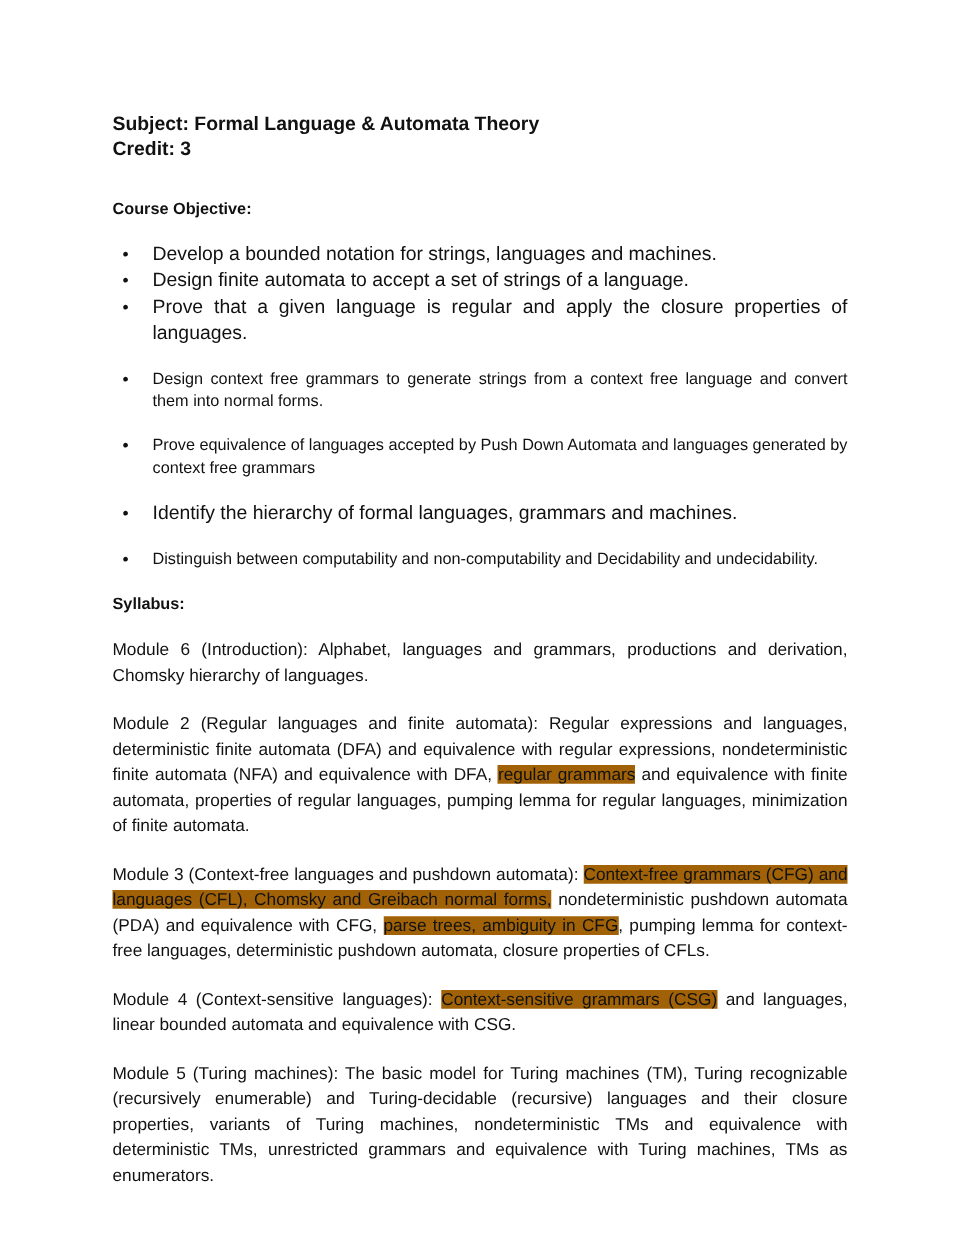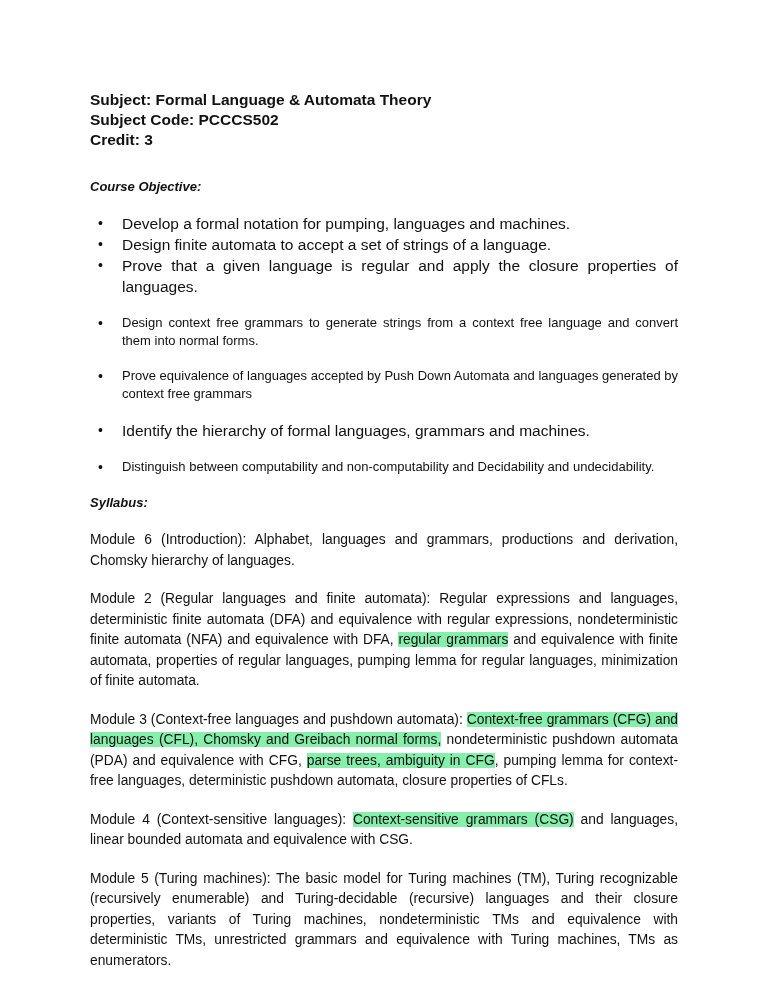--- a/index.html
+++ b/index.html
@@ -1,40 +1,39 @@
 <!DOCTYPE html>
 <html><head>
 <meta charset="utf-8">
 <style>
   html, body { margin: 0; padding: 0; background: #ffffff; }
   body { width: 768px; height: 994px; position: relative; overflow: hidden;
          font-family: "Liberation Sans", "DejaVu Sans", sans-serif; color: #111; }
   .page { position: absolute; left: 90px; top: 90px; width: 588px; }
   .hdr { font-weight: bold; font-size: 15.5px; line-height: 20px; margin: 0; }
-  .sec-title { font-weight: bold; font-size: 13px; margin: 19px 0 0 0; line-height: 18px; font-style: italic; }
+  .sec-title { font-weight: bold; font-size: 13px; margin: 19px 0 0 0; line-height: 18px; }
   ul.obj { list-style: none; margin: 17px 0 0 0; padding: 0; }
   ul.obj li { position: relative; padding-left: 32px; text-align: justify; }
   ul.obj li::before { content: "•"; position: absolute; left: 8px; top: 0; font-size: 14px; }
   li.big { font-size: 15.5px; line-height: 21px; }
   li.small { font-size: 13px; line-height: 18px; margin: 17px 0; }
   .syl-title { margin-top: 18px; }
   p.mod { font-size: 13.8px; line-height: 20.5px; text-align: justify; margin: 18px 0 0 0; }
-  .hl { background: #86efac; }
+  .hl { background: #a16207; }
 </style>
 </head>
 <body>
 
 <div class="page">
   <p class="hdr">Subject: Formal Language &amp; Automata Theory</p>
-  <p class="hdr">Subject Code: PCCCS502</p>
   <p class="hdr">Credit: 3</p>
 
   <p class="sec-title" style="margin-top:28px">Course Objective:</p>
   <ul class="obj">
-    <li class="big">Develop a formal notation for pumping, languages and machines.</li>
+    <li class="big">Develop a bounded notation for strings, languages and machines.</li>
     <li class="big">Design finite automata to accept a set of strings of a language.</li>
     <li class="big">Prove that a given language is regular and apply the closure properties of languages.</li>
     <li class="small">Design context free grammars to generate strings from a context free language and convert them into normal forms.</li>
     <li class="small">Prove equivalence of languages accepted by Push Down Automata and languages generated by context free grammars</li>
     <li class="big">Identify the hierarchy of formal languages, grammars and machines.</li>
     <li class="small">Distinguish between computability and non-computability and Decidability and undecidability.</li>
   </ul>
 
   <p class="sec-title syl-title">Syllabus:</p>
 

